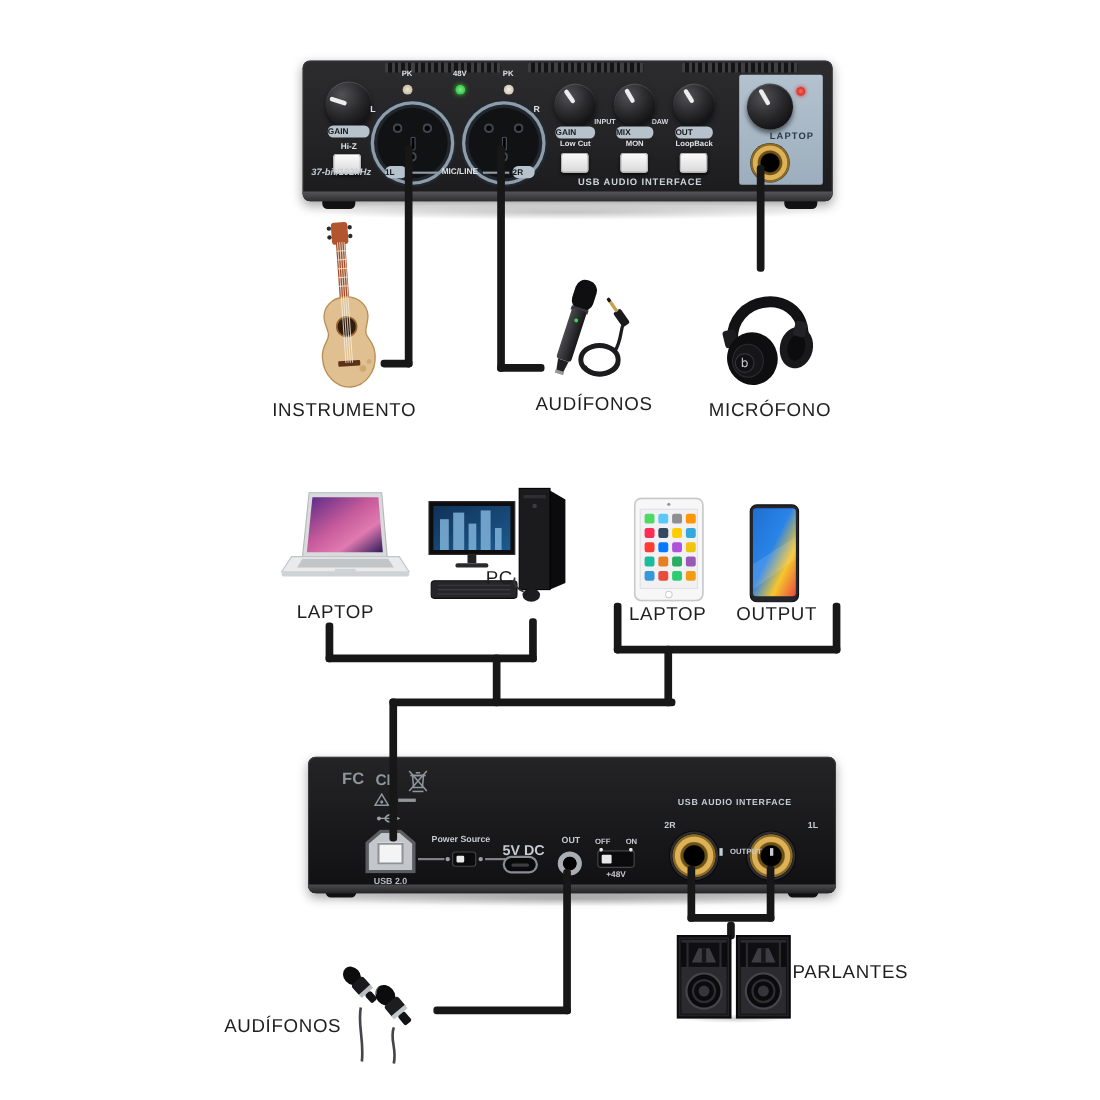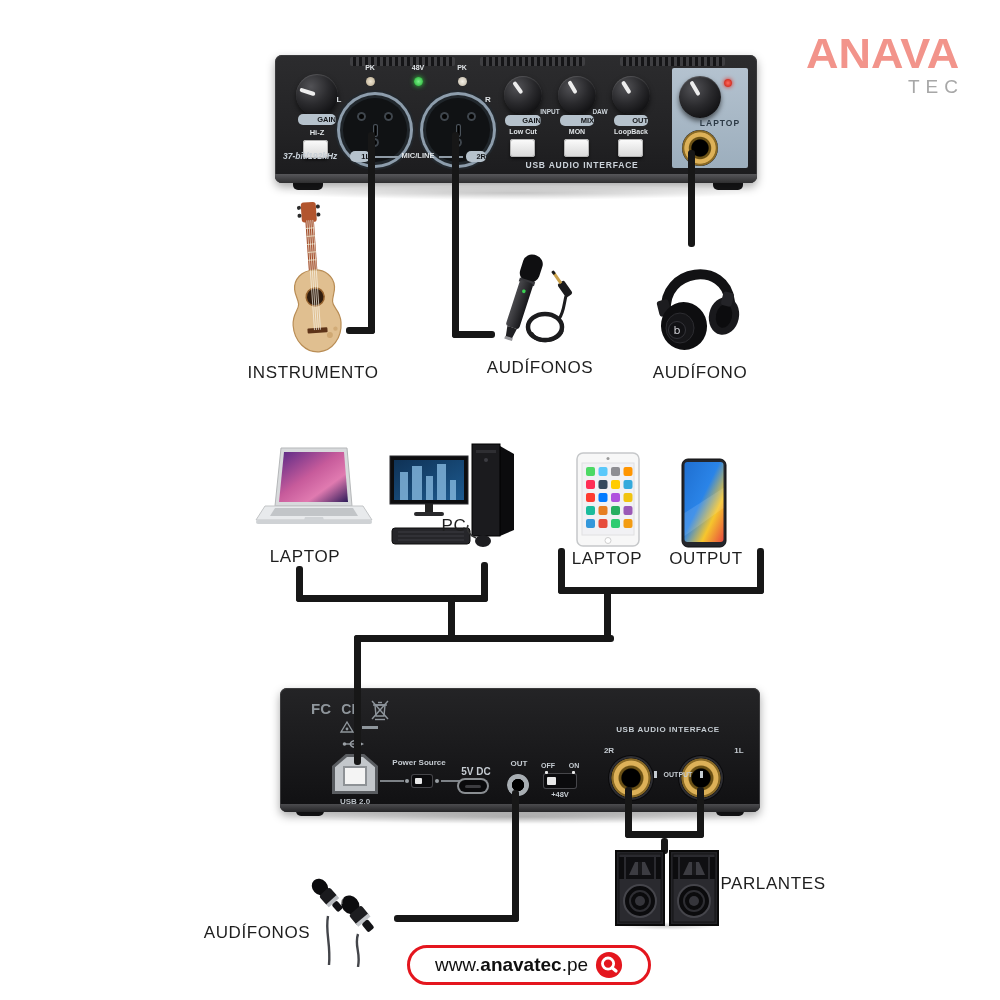--- a/index.html
+++ b/index.html
@@ -17,21 +17,21 @@
        background:linear-gradient(180deg,#2c2c2e 0%,#232325 60%,#1b1b1d 100%);
        box-shadow:0 4px 10px rgba(0,0,0,.35), inset 0 0 0 1px #3a3a3c;}
   .ribs{position:absolute;top:2px;height:9px;z-index:2;
         background:repeating-linear-gradient(90deg,#3f3f42 0 3px,#141416 3px 6px);border-radius:2px;}
   .devbottom{position:absolute;left:0;right:0;bottom:0;height:9px;
         background:linear-gradient(180deg,#57575a,#2e2e30);border-radius:0 0 7px 7px;}
   .foot{position:absolute;z-index:8;background:#161618;height:10px;border-radius:0 0 5px 5px;}
   
   .t{position:absolute;color:#dfe3e6;font-weight:bold;text-align:center;line-height:1.1;
      white-space:nowrap;z-index:6;}
-  .badge{position:absolute;background:#b6c2cc;color:#15171a;font-weight:bold;text-align:right;
+  .badge{position:absolute;background:#b6c2cc;color:#15171a;font-weight:bold;text-align:left;
          border-radius:5px;font-size:7.5px;line-height:11px;height:11px;z-index:6;}
   .btn{position:absolute;background:linear-gradient(180deg,#fcfcfc,#d7d7d7);border-radius:3px;z-index:6;
        box-shadow:0 2px 3px rgba(0,0,0,.65), inset 0 0 0 1px #b5b5b5;}
   .knob{position:absolute;border-radius:50%;z-index:6;
         background:radial-gradient(circle at 35% 30%,#525256,#2a2a2d 45%,#121214 78%);
         box-shadow:0 3px 5px rgba(0,0,0,.55), inset 0 1px 1px rgba(255,255,255,.14);}
   .ptr{position:absolute;inset:0;}
   .ptr::before{content:"";position:absolute;left:50%;top:3px;width:3.5px;height:38%;
         margin-left:-1.75px;background:#ededed;border-radius:2px;}
   .led{position:absolute;border-radius:50%;width:9px;height:9px;z-index:6;}
@@ -72,24 +72,20 @@
   .logo{position:absolute;z-index:40;}
   .logo-brand{font-size:45px;font-weight:bold;color:#f2948b;line-height:.9;transform:scaleY(.94);}
   .logo-sub{text-align:right;font-size:19px;color:#a7a7a7;letter-spacing:6px;padding-right:2px;margin-top:1px;}
   .img{position:absolute;z-index:30;}
 </style>
 </head>
 <body>
 
 <div id="canvas">
 
-  <div class="logo" style="left:806px;top:34px;width:160px">
-    <div class="logo-brand">ANAVA</div>
-    <div class="logo-sub">TEC</div>
-  </div>
 
   <div class="cable" style="left:368px;top:132px;width:7px;height:202px"></div>
   <div class="cable" style="left:346px;top:327px;width:29px;height:7px"></div>
   <div class="cable" style="left:452px;top:132px;width:7px;height:206px"></div>
   <div class="cable" style="left:452px;top:331px;width:43px;height:7px"></div>
   <div class="cable" style="left:688px;top:150px;width:7px;height:97px"></div>
 
   <div class="cable" style="left:296px;top:566px;width:7px;height:36px"></div>
   <div class="cable" style="left:296px;top:595px;width:192px;height:7px"></div>
   <div class="cable" style="left:481px;top:562px;width:7px;height:40px"></div>
@@ -248,21 +244,21 @@
     <rect x="8" y="50" width="12" height="16" rx="3" fill="#1c1c1f" transform="rotate(-14 14 58)"></rect>
     <rect x="72" y="42" width="11" height="14" rx="3" fill="#232327" transform="rotate(14 77 49)"></rect>
     <ellipse cx="34" cy="76" rx="23" ry="24" fill="#0e0e10" transform="rotate(-12 34 76)"></ellipse>
     <ellipse cx="30" cy="78" rx="14" ry="15" fill="#161619" stroke="#2c2c30"></ellipse>
     <circle cx="27" cy="80" r="8.5" fill="#111114" stroke="#34343a"></circle>
     <text x="27" y="84" font-size="11" fill="#c9c9ce" text-anchor="middle" font-family="DejaVu Sans, sans-serif">b</text>
   </svg>
 
   <div class="lbl" style="left:238px;top:363px;width:150px">INSTRUMENTO</div>
   <div class="lbl" style="left:465px;top:358px;width:150px">AUDÍFONOS</div>
-  <div class="lbl" style="left:625px;top:363px;width:150px">AUDÍFONO</div>
+  <div class="lbl" style="left:625px;top:363px;width:150px">MICRÓFONO</div>
 
   <svg class="img" style="left:251px;top:446px" width="126" height="102" viewBox="0 0 126 102">
     <defs>
         <linearGradient id="lapscr" x1="0" y1="0" x2="1" y2="1">
           <stop offset="0" stop-color="#5a2a86"></stop>
           <stop offset=".45" stop-color="#c75b9b"></stop>
           <stop offset=".7" stop-color="#e07ab0"></stop>
           <stop offset="1" stop-color="#2c1a58"></stop>
         </linearGradient>
       </defs>
@@ -398,21 +394,21 @@
 
     <div class="t" style="left:108px;top:71px;width:62px;font-size:8px;color:#c5cbd1">Power Source</div>
     <div class="linkline" style="left:100px;top:92px;width:24px"></div>
     <div class="linkdot" style="left:125px;top:91px"></div>
     <div class="swt" style="left:132px;top:87px;width:20px;height:12px">
         <i style="left:3px;top:3px;width:7px;height:6px"></i>
       </div>
     <div class="linkdot" style="left:155px;top:91px"></div>
     <div class="linkline" style="left:161px;top:92px;width:24px"></div>
 
-    <div class="t" style="left:176px;top:78px;width:40px;font-size:10px;color:#c5cbd1">5V DC</div>
+    <div class="t" style="left:176px;top:78px;width:40px;font-size:13px;color:#c5cbd1">5V DC</div>
     <div class="usbc" style="left:179px;top:92px">
         <i></i>
       </div>
 
     <div class="t" style="left:224px;top:72px;width:30px;font-size:8px;color:#c5cbd1">OUT</div>
     <div class="jack35" style="left:227px;top:86px"></div>
 
     <div class="t" style="left:256px;top:74px;width:24px;font-size:7px;color:#c5cbd1">OFF</div>
     <div class="t" style="left:284px;top:74px;width:20px;font-size:7px;color:#c5cbd1">ON</div>
     <div class="swt" style="left:264px;top:86px;width:32px;height:14px">
@@ -463,24 +459,14 @@
       <circle cx="25" cy="52" r="10" fill="none" stroke="#2e2e33" stroke-width="2"></circle>
       <circle cx="25" cy="52" r="5" fill="#35353b"></circle>
     </g>
     <use href="#spk1" x="54"></use>
   </svg>
   <div class="shadow" style="left:618px;top:922px;width:100px;height:8px"></div>
 
   <div class="lbl" style="left:182px;top:923px;width:150px">AUDÍFONOS</div>
   <div class="lbl" style="left:698px;top:874px;width:150px">PARLANTES</div>
 
-  <div class="pill" style="left:407px;top:945px;width:238px;height:34px">
-    <span>www.</span>
-      <span class="bold">anavatec</span>
-      <span>.pe</span>
-    <svg width="28" height="28" viewBox="0 0 30 30">
-      <circle cx="15" cy="15" r="14" fill="#e4161e"></circle>
-      <circle cx="14" cy="13.5" r="6" fill="none" stroke="#ffffff" stroke-width="3"></circle>
-      <path d="M18.3,18 L22.5,21.5" stroke="#ffffff" stroke-width="3.4" stroke-linecap="round"></path>
-    </svg>
-  </div>
 
 </div>
 
 </body></html>

